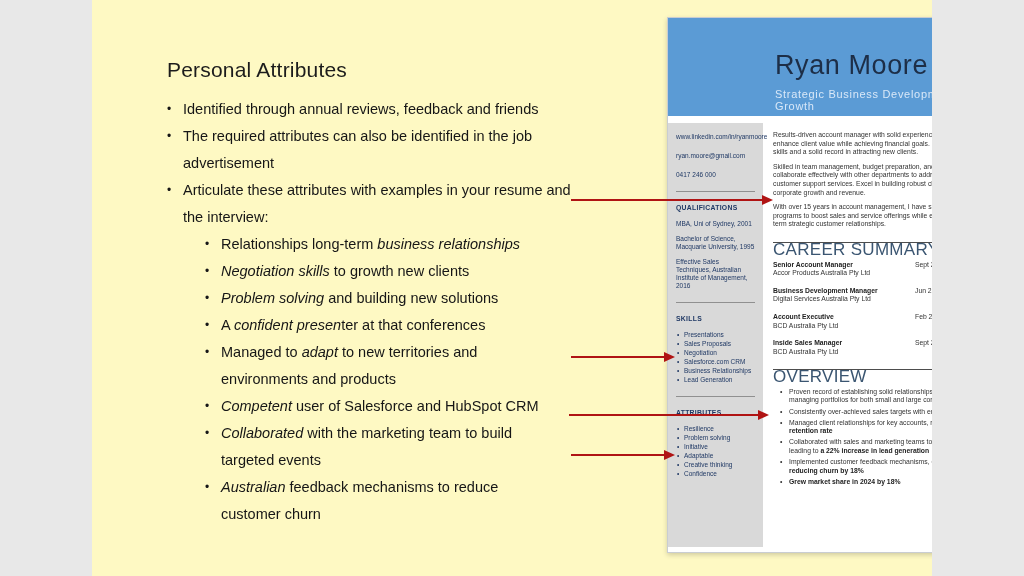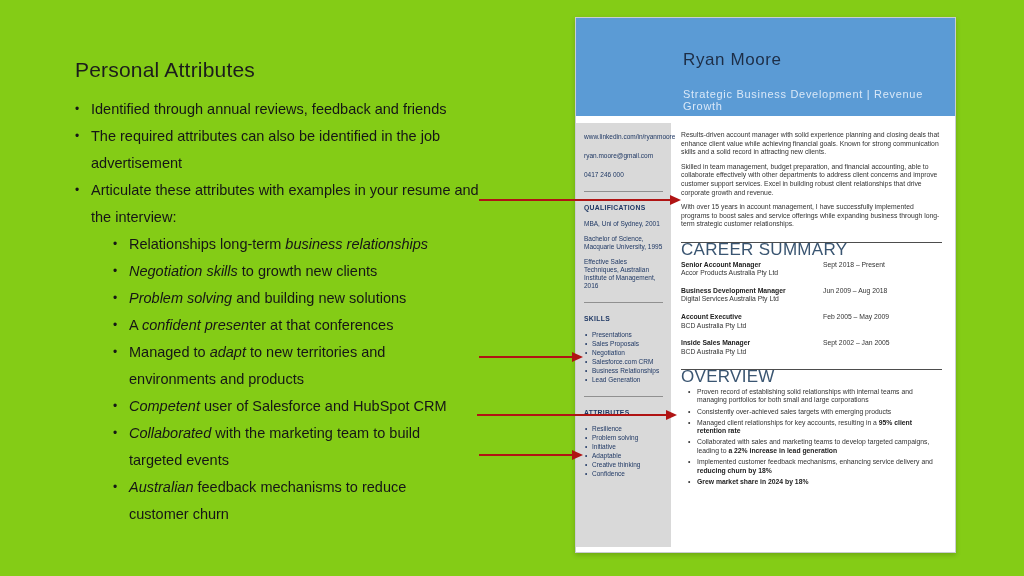--- a/index.html
+++ b/index.html
@@ -1,34 +1,34 @@
 <!DOCTYPE html>
 <html><head>
 <meta charset="utf-8">
 <style>
   html,body{margin:0;padding:0;background:#e8e8e8;}
   .slide{
-    position:relative;width:1024px;height:576px;background:#84cc16;
+    position:relative;width:840px;height:576px;background:#fef9c3;
     font-family:"Liberation Sans",sans-serif;overflow:hidden;margin:0 auto;
   }
   
   .left-panel{position:absolute;left:75px;top:58px;width:440px;}
   .page-title{font-size:21px;font-weight:400;color:#1c1c1c;margin:0 0 14px 0;letter-spacing:.2px;}
   .bullets{font-size:14.5px;color:#161616;}
   .bullet{position:relative;line-height:27px;}
   .bullet .marker{position:absolute;left:0;top:0;font-size:12px;}
   .bullet .btext{display:block;padding-left:16px;}
   .bullet.lvl1{width:412px;}
   .bullet.lvl2{margin-left:38px;width:352px;}
   .bullet em{font-style:italic;}
   
   .resume{position:absolute;left:575px;top:17px;width:381px;height:536px;background:#ffffff;
     border:1px solid #c9cdd2;box-shadow:0 2px 5px rgba(0,0,0,.18);box-sizing:border-box;}
   .resume-header{position:relative;height:98px;background:#5b9bd5;}
-  .resume-name{position:absolute;left:107px;top:32px;font-size:17px;letter-spacing:.6px;color:#1d2e47;font-weight:400;}
+  .resume-name{position:absolute;left:107px;top:32px;font-size:27px;letter-spacing:.6px;color:#1d2e47;font-weight:400;}
   .resume-tagline{position:absolute;left:107px;top:70px;font-size:11px;letter-spacing:.7px;color:#d9e8f8;}
   .resume-body{display:flex;margin-top:7px;height:424px;}
   
   .resume-sidebar{width:95px;min-width:95px;background:#d9d9d9;color:#1f3864;
     font-size:6.5px;line-height:8px;padding:10px 8px;box-sizing:border-box;}
   .contact-line{margin-bottom:11px;}
   .side-sep{border:none;border-top:1px solid #909090;margin:12px 0 12px 0;}
   .side-heading{font-size:6.8px;font-weight:bold;letter-spacing:.3px;margin:0 0 8px 0;}
   .side-para{margin:0 0 7px 0;}
   .side-list{list-style:none;margin:0;padding:0 0 0 8px;}

